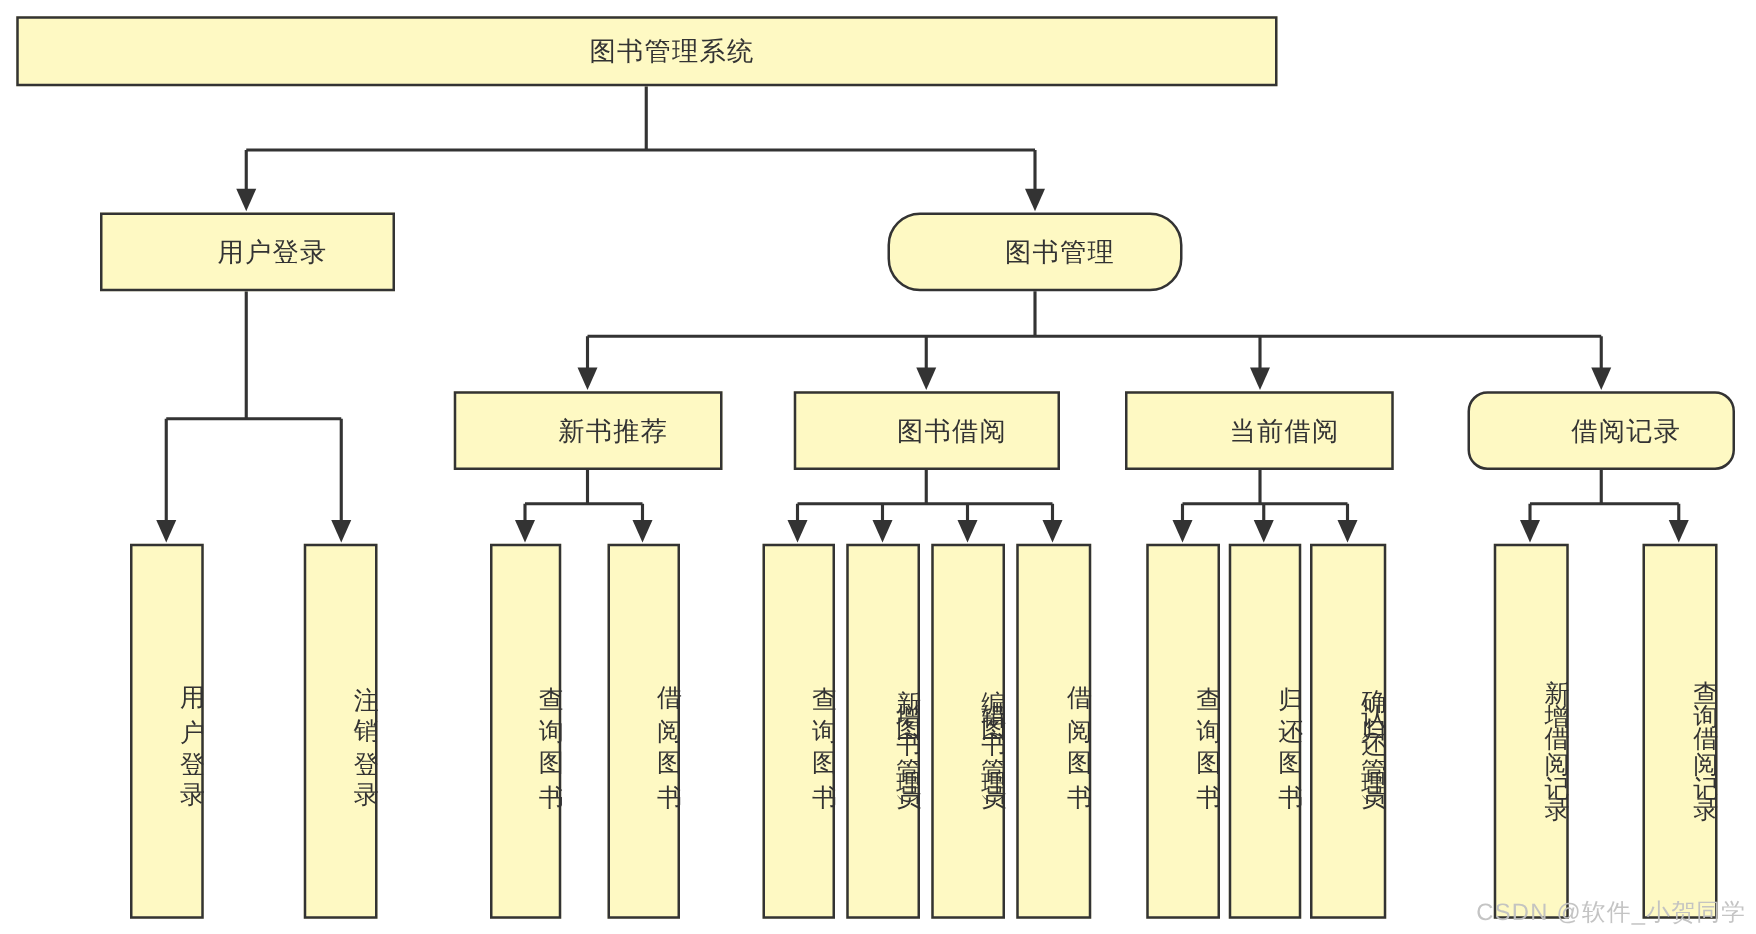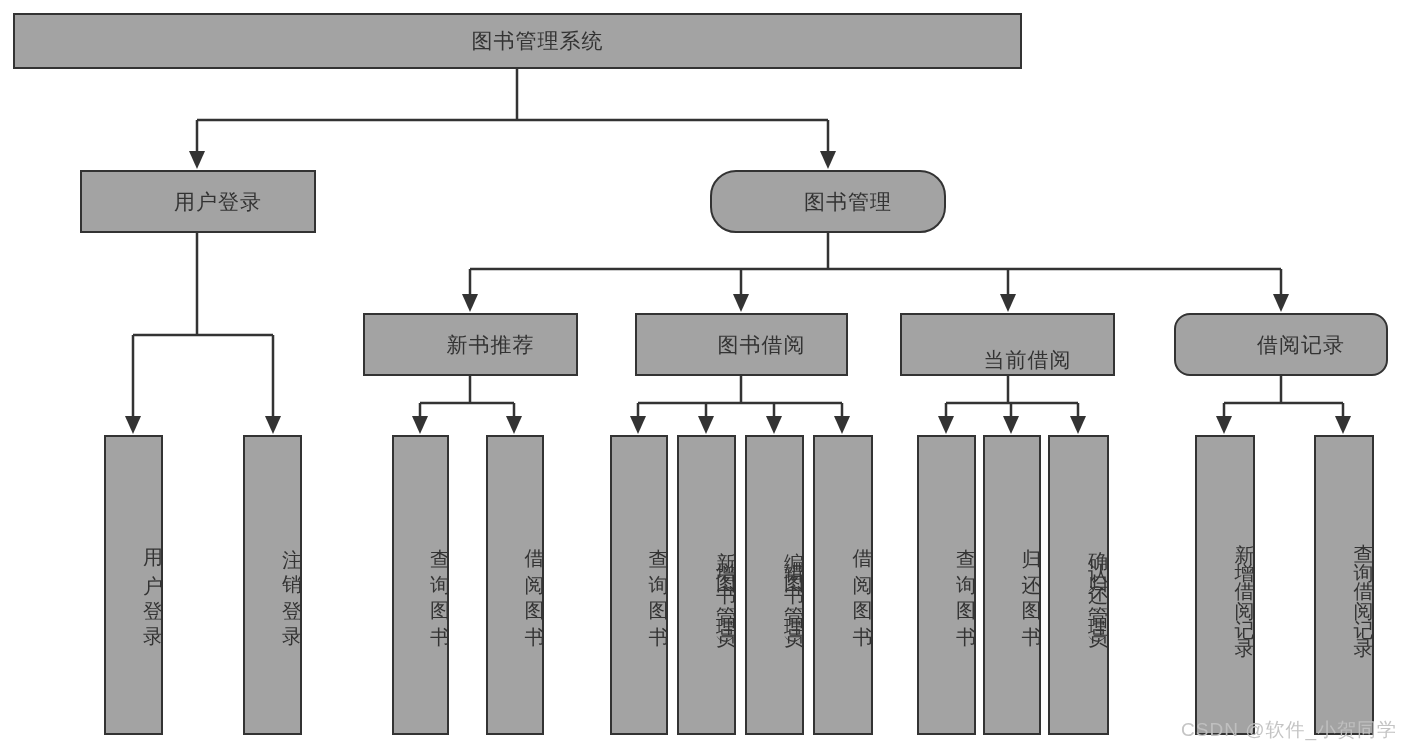--- a/index.html
+++ b/index.html
@@ -13,21 +13,21 @@
   }
   .connectors {
     position: absolute;
     left: 0; top: 0;
     width: 1405px; height: 747px;
     z-index: 0;
   }
   .box {
     position: absolute;
     box-sizing: border-box;
-    background: #a3a3a3;
+    background: #fef9c3;
     border: 2.5px solid #333333;
     color: #333333;
     display: flex;
     align-items: center;
     justify-content: center;
     z-index: 1;
     font-size: 21px;
     letter-spacing: 1px;
     padding-left: 40px;
   }
@@ -110,21 +110,21 @@
   <div class="box" style="left:710px; top:170px; width:236px; height:63px;border-radius:26px;">
     <span>图书管理</span>
   </div>
 
   <div class="box" style="left:635px; top:313px; width:213px; height:63px;">
     <span>图书借阅</span>
   </div>
   <div class="box" style="left:363px; top:313px; width:215px; height:63px;">
     <span>新书推荐</span>
   </div>
-  <div class="box" style="left:900px; top:313px; width:215px; height:63px;align-items:flex-end;">
+  <div class="box" style="left:900px; top:313px; width:215px; height:63px;">
     <span>当前借阅</span>
   </div>
   <div class="box" style="left:1174px; top:313px; width:214px; height:63px;border-radius:16px;">
     <span>借阅记录</span>
   </div>
 
   <div class="box leaf" style="left:104px; top:435px; width:59px; height:300px;">
     <span class="vtext sp-l">用户登录</span>
   </div>
   <div class="box leaf" style="left:243px; top:435px; width:59px; height:300px;">

